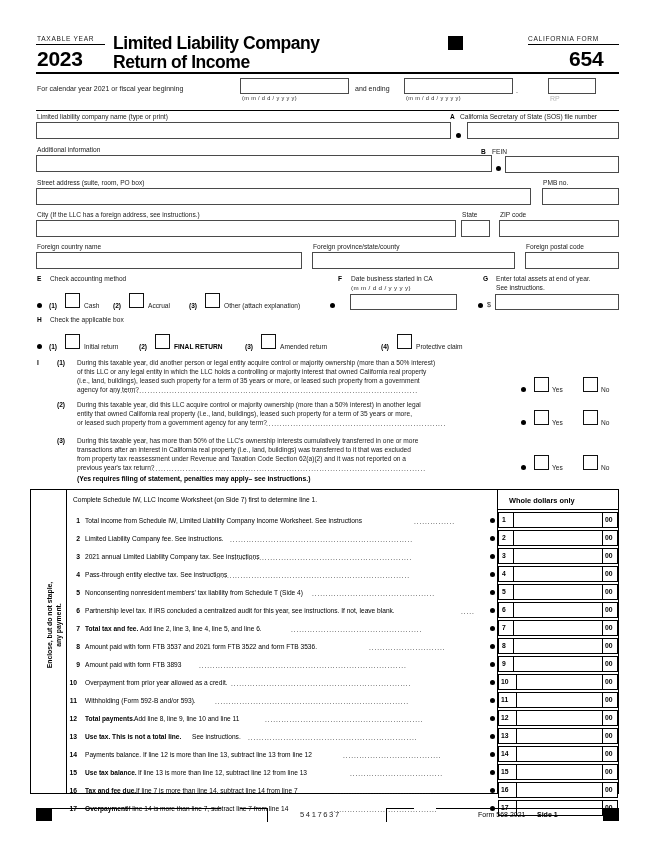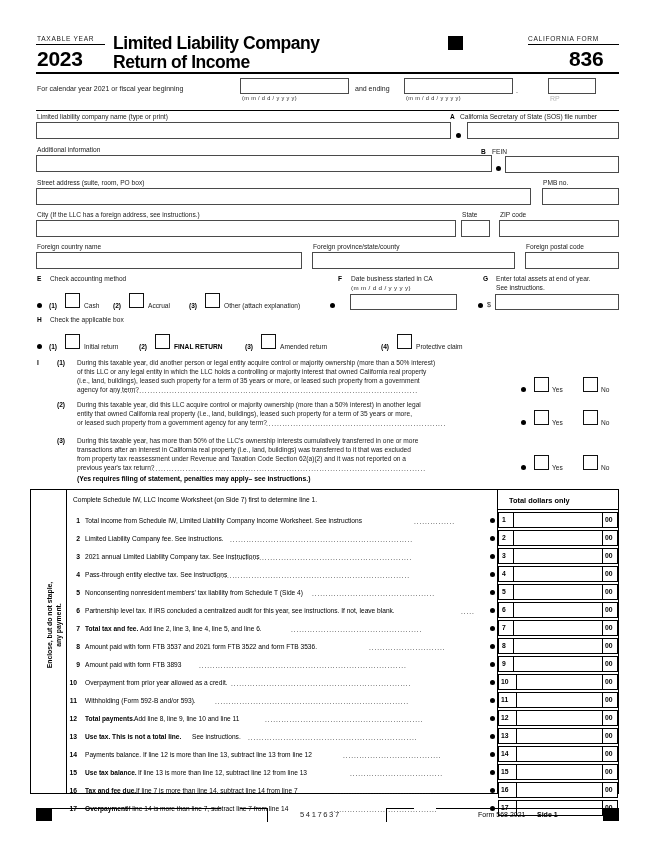--- a/index.html
+++ b/index.html
@@ -60,21 +60,21 @@
   <div class="lbl" id="mast-taxyear-label" style="left:37px;top:35px;">TAXABLE YEAR</div>
   <div class="abs" id="mast-year" style="left:37px;top:47px;">2023</div>
 
   <div class="mast-title" style="left:113px;top:33px;">Limited Liability Company</div>
   <div class="mast-title" style="left:113px;top:52px;">Return of Income</div>
 
   <div class="blackmark" style="left:448px;top:36px;width:15px;height:14px;"></div>
 
   <div class="rule" style="left:528px;top:44px;width:91px;height:1px;"></div>
   <div class="lbl" id="mast-caform" style="left:528px;top:35px;">CALIFORNIA  FORM</div>
-  <div class="abs" id="mast-formno" style="left:569px;top:47px;">836</div>
+  <div class="abs" id="mast-formno" style="left:569px;top:47px;">654</div>
 
   <div class="rule" style="left:36px;top:72px;width:583px;height:2px;"></div>
 
   <div class="lbl" style="left:37px;top:85px;font-size:7px;">For calendar year 2021 or fiscal year beginning</div>
   <div class="bx" style="left:240px;top:78px;width:109px;height:16px;"></div>
   <div class="hint" style="left:242px;top:95px;">(m m / d  d  /  y    y    y    y)</div>
 
   <div class="lbl" style="left:355px;top:85px;font-size:7px;">and ending</div>
   <div class="bx" style="left:404px;top:78px;width:109px;height:16px;"></div>
   <div class="hint" style="left:406px;top:95px;">(m m / d  d  /  y    y    y    y)</div>
@@ -208,21 +208,21 @@
 
   <div class="rule" style="left:30px;top:489px;width:589px;height:1.4px;"></div>
   <div class="rule" style="left:30px;top:793px;width:589px;height:1.4px;"></div>
   <div class="rule" style="left:30px;top:489px;width:1.2px;height:305px;"></div>
   <div class="rule" style="left:618px;top:489px;width:1.2px;height:305px;"></div>
   <div class="rule" style="left:66px;top:489px;width:1.2px;height:305px;"></div>
 
   <div id="enclose-note" style="left:46px;top:740px;width:230px;">Enclose, but do not staple,<br>any payment.</div>
 
   <div id="sched-iw-note" style="left:73px;top:496px;">Complete Schedule IW, LLC Income Worksheet (on Side 7) first to determine line 1.</div>
-  <div id="whole-dollars" style="left:509px;top:496px;">Total dollars only</div>
+  <div id="whole-dollars" style="left:509px;top:496px;">Whole dollars only</div>
   <div class="rule" style="left:497px;top:509px;width:122px;height:1.2px;"></div>
   <div class="rule" style="left:497px;top:489px;width:1.2px;height:305px;"></div>
 
   <div class="li-num" style="left:71px;top:517px;">1</div>
   <div class="li-txt" style="left:85px;top:517px;">Total income from Schedule IW, Limited Liability Company Income Worksheet. See instructions</div>
   <div class="leader" style="left:414px;top:518px;width:74px;">...............</div>
   <div class="dot" style="left:490px;top:518px;"></div>
   <div class="amt-row" style="left:498px;top:512px;width:120px;height:16px;"></div>
   <div class="amt-no" style="left:502px;top:516px;">1</div>
   <div class="amt-cents" style="left:605px;top:516px;">00</div>

